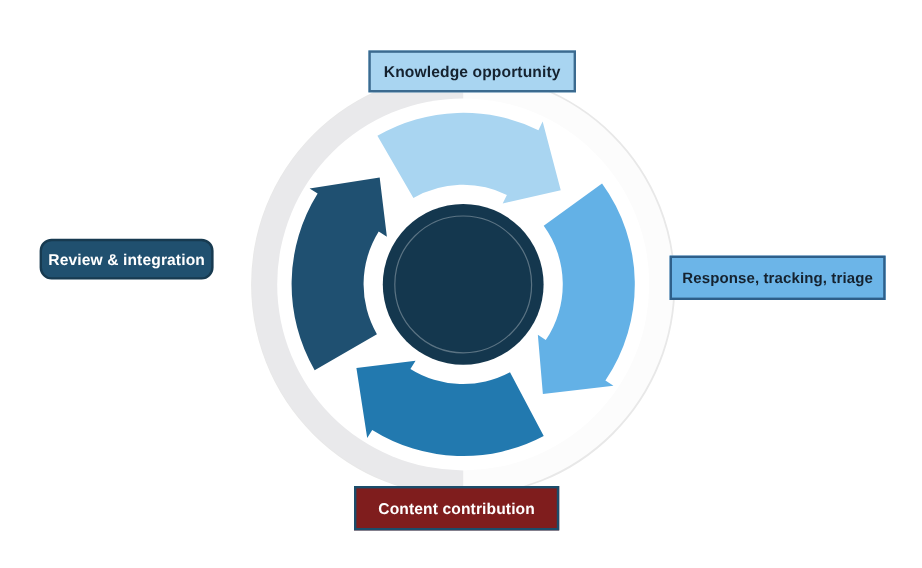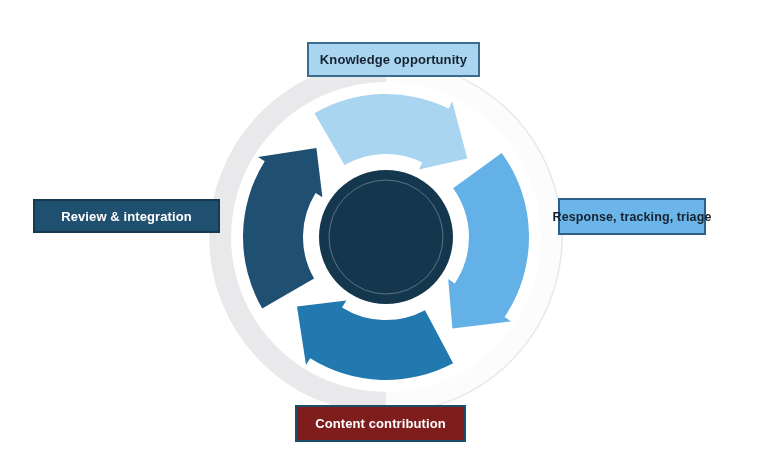--- a/index.html
+++ b/index.html
@@ -26,23 +26,23 @@
     align-items: center;
     justify-content: center;
     box-sizing: border-box;
     border: 2px solid transparent;
     font-weight: bold;
     font-size: 13px;
     letter-spacing: 0.1px;
     white-space: nowrap;
   }
   .stage-box.top    { left: 307px; top: 18px;  width: 173px; height: 35px; margin-top: 24px; }
-  .stage-box.right  { left: 558px; top: 198px; width: 148px; height: 37px; font-size: 12.5px; }
+  .stage-box.right  { left: 558px; top: 213px; width: 180px; height: 37px; font-size: 12.5px; }
   .stage-box.bottom { left: 295px; top: 405px; width: 171px; height: 37px; }
-  .stage-box.left   { left: 33px;  top: 199px; width: 187px; height: 34px; }
+  .stage-box.left   { left: 33px;  top: 199px; width: 145px; height: 34px; border-radius: 10px; }
   .center-label {
     position: absolute;
     left: 316px;
     top: 202px;
     width: 140px;
     text-align: center;
     font-weight: bold;
     font-size: 18px;
     line-height: 1.55;
     white-space: pre-line;

